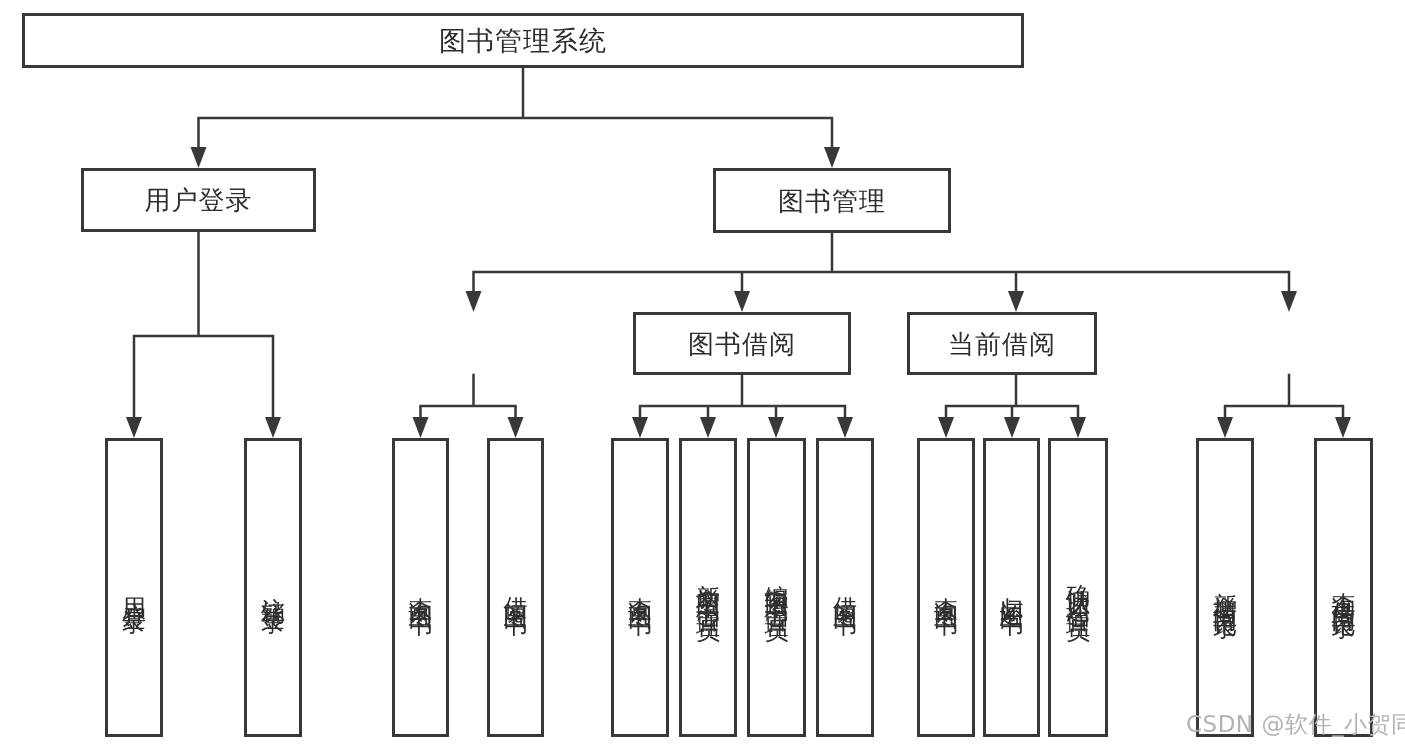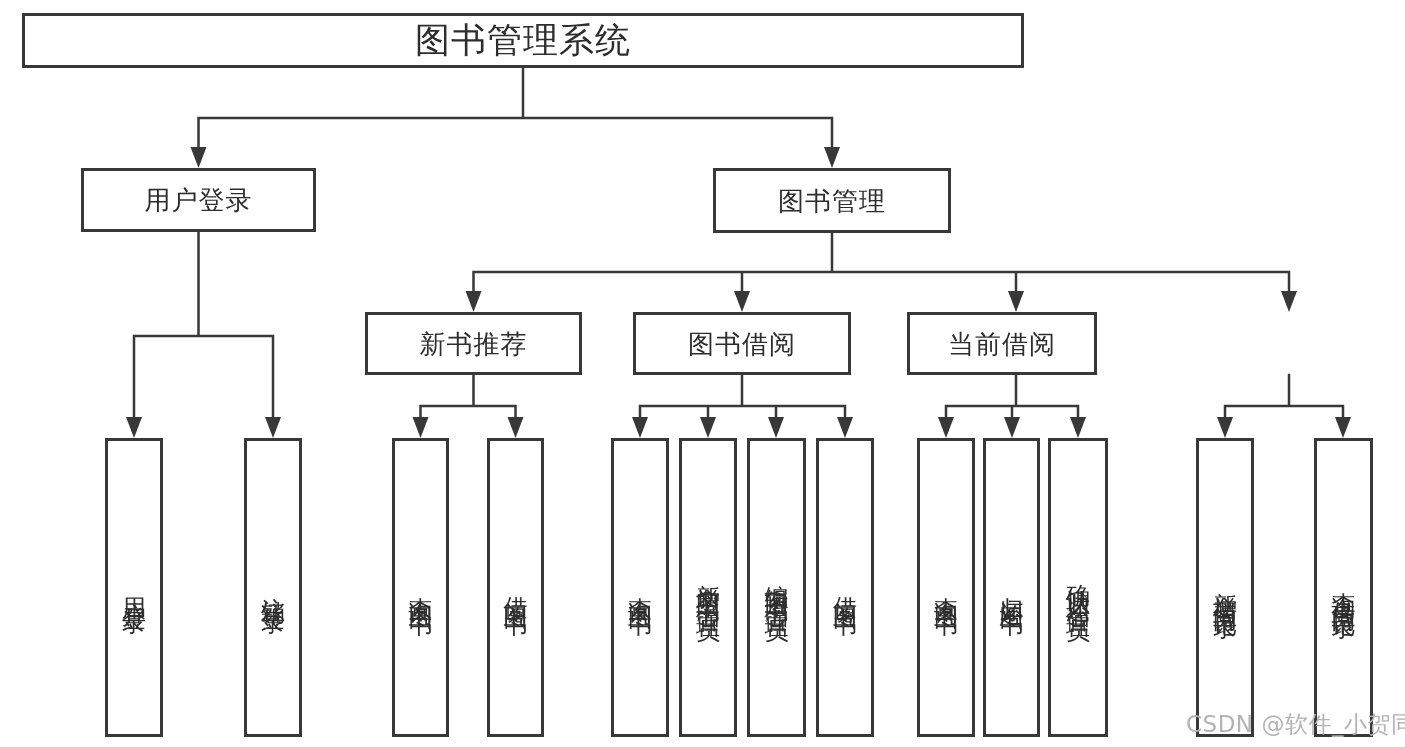--- a/index.html
+++ b/index.html
@@ -18,21 +18,21 @@
     box-sizing: border-box;
     border: 3px solid #383838;
     background: #ffffff;
     display: flex;
     align-items: center;
     justify-content: center;
     text-align: center;
     line-height: 1;
     white-space: nowrap;
   }
-  .lvl1 { font-size: 35px; letter-spacing: 1px; }
+  .lvl1 { font-size: 27px; letter-spacing: 1px; }
   .lvl2, .lvl3 { font-size: 26px; letter-spacing: 1px; }
   .leaf {
     writing-mode: vertical-rl;
     text-orientation: mixed;
     font-size: 24px;
     letter-spacing: 5px;
     white-space: normal;
   }
   .watermark {
     position: absolute;
@@ -87,21 +87,20 @@
       <polygon points="1217,417 1233,417 1225,438"></polygon>
       <polygon points="1335,417 1351,417 1343,438"></polygon>
     </g>
   </svg>
 
   <div class="node lvl1" style="left:22px;top:13px;width:1002px;height:55px">图书管理系统</div>
 
   <div class="node lvl2" style="left:81px;top:168px;width:235px;height:64px">用户登录</div>
   <div class="node lvl2" style="left:713px;top:168px;width:238px;height:65px">图书管理</div>
 
-  <div class="node lvl3" style="left:365px;top:312px;width:217px;height:63px">新书推荐</div>
   <div class="node lvl3" style="left:633px;top:312px;width:218px;height:63px">图书借阅</div>
   <div class="node lvl3" style="left:907px;top:312px;width:190px;height:63px">当前借阅</div>
 
   <div class="node leaf" style="left:105px;top:438px;width:58px;height:299px">用户登录</div>
   <div class="node leaf" style="left:244px;top:438px;width:58px;height:299px">注销登录</div>
 
   <div class="node leaf" style="left:392px;top:438px;width:57px;height:299px">查询图书</div>
   <div class="node leaf" style="left:487px;top:438px;width:57px;height:299px">借阅图书</div>
 
   <div class="node leaf" style="left:611px;top:438px;width:58px;height:299px">查询图书</div>

